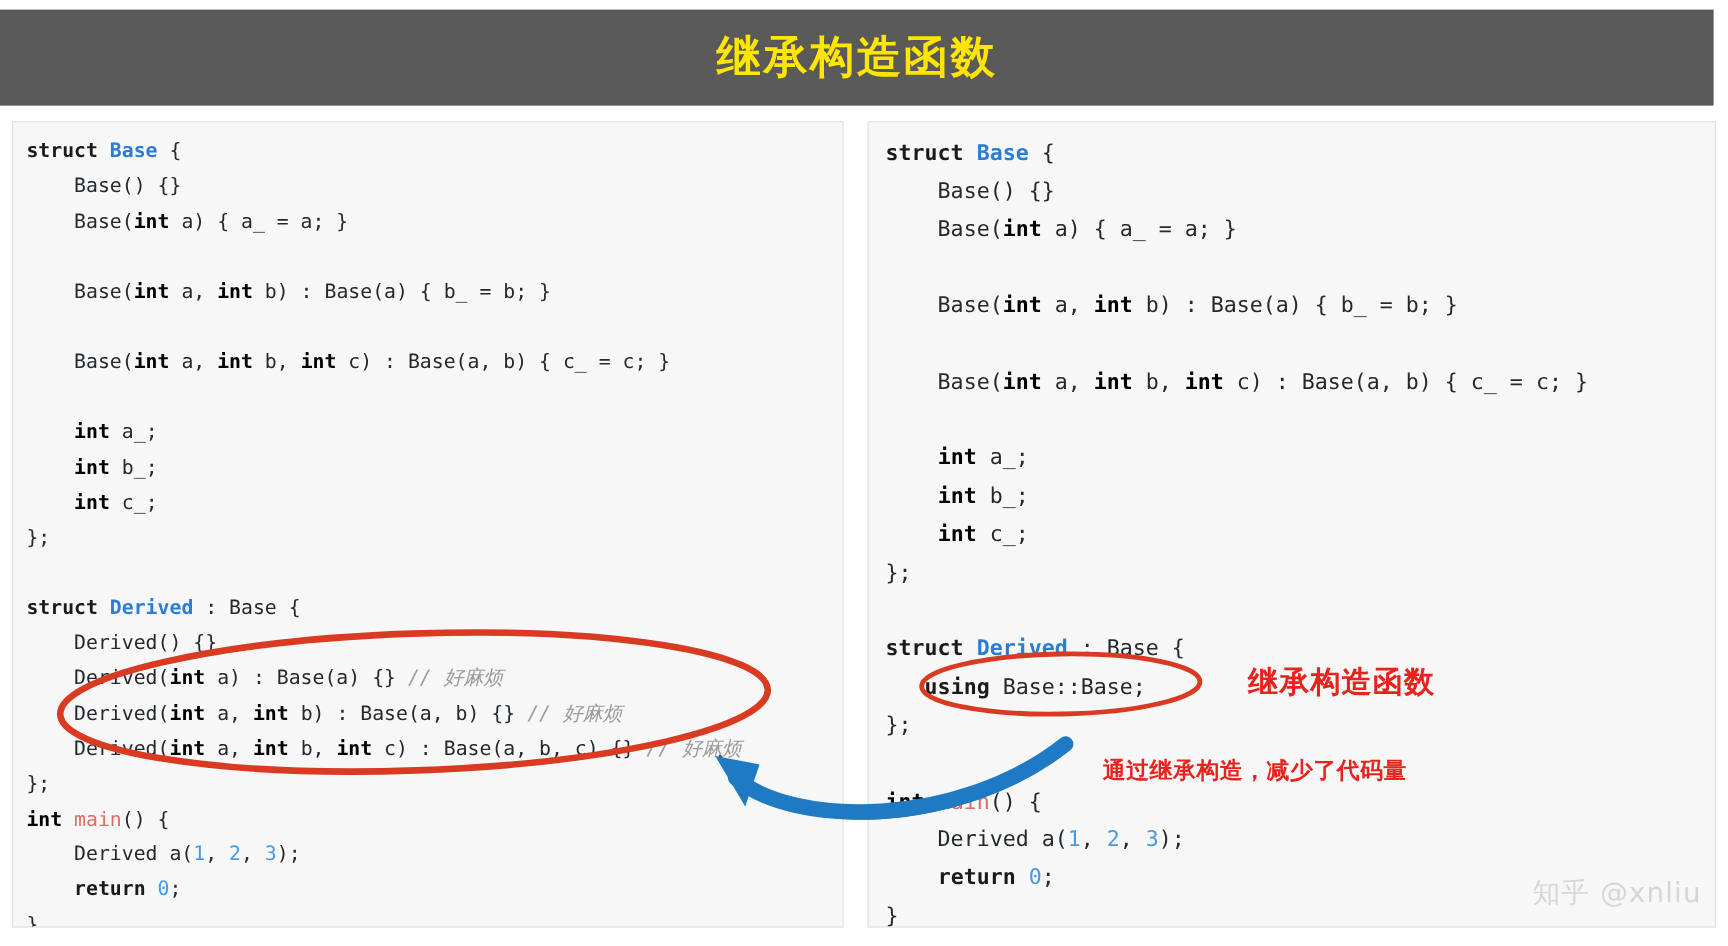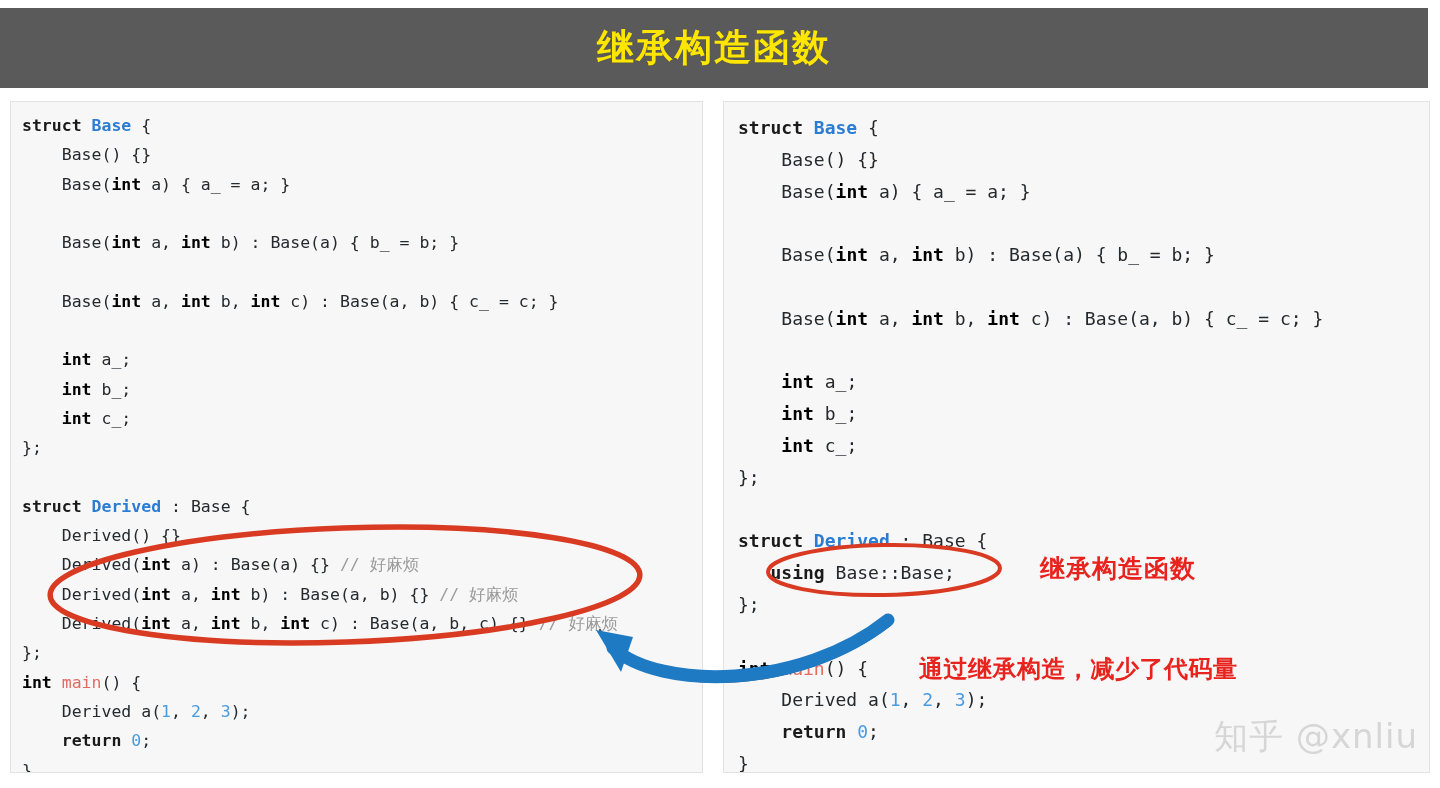--- a/index.html
+++ b/index.html
@@ -75,21 +75,21 @@
     font-size: 18px;
     line-height: 31.8px;
   }
 
   
   .kw   { color: #1a1a1a; font-weight: 700; }
   .typ  { color: #2b7cd3; font-weight: 700; }
   .bi   { color: #000000; font-weight: 700; }
   .num  { color: #4a9ae0; }
   .fn   { color: #e06c62; }
-  .cmt  { color: #9b9b9b; }
+  .cmt  { color: #9b9b9b; font-style: italic; }
   .pln  { color: #24292e; }
 
   
   #overlay {
     position: absolute;
     left: 0; top: 0;
     width: 1440px;
     height: 788px;
     pointer-events: none;
   }
@@ -103,32 +103,32 @@
     white-space: nowrap;
   }
   #note-inherit-ctor {
     left: 1040px;
     top: 552px;
     font-size: 25px;
     letter-spacing: 1px;
   }
   #note-less-code {
     left: 919px;
-    top: 653px;
-    font-size: 24px;
+    top: 629px;
+    font-size: 19px;
     letter-spacing: 0.5px;
   }
 
   
   #watermark {
     position: absolute;
     right: 22px;
     bottom: 28px;
     color: #d6d6d6;
-    font-size: 34px;
+    font-size: 23px;
     font-family: "DejaVu Sans", "Liberation Sans", sans-serif;
     white-space: nowrap;
     letter-spacing: 1px;
   }
 </style>
 </head>
 <body>
 
 <div id="title-bar">
   <div id="title-text">继承构造函数</div>

